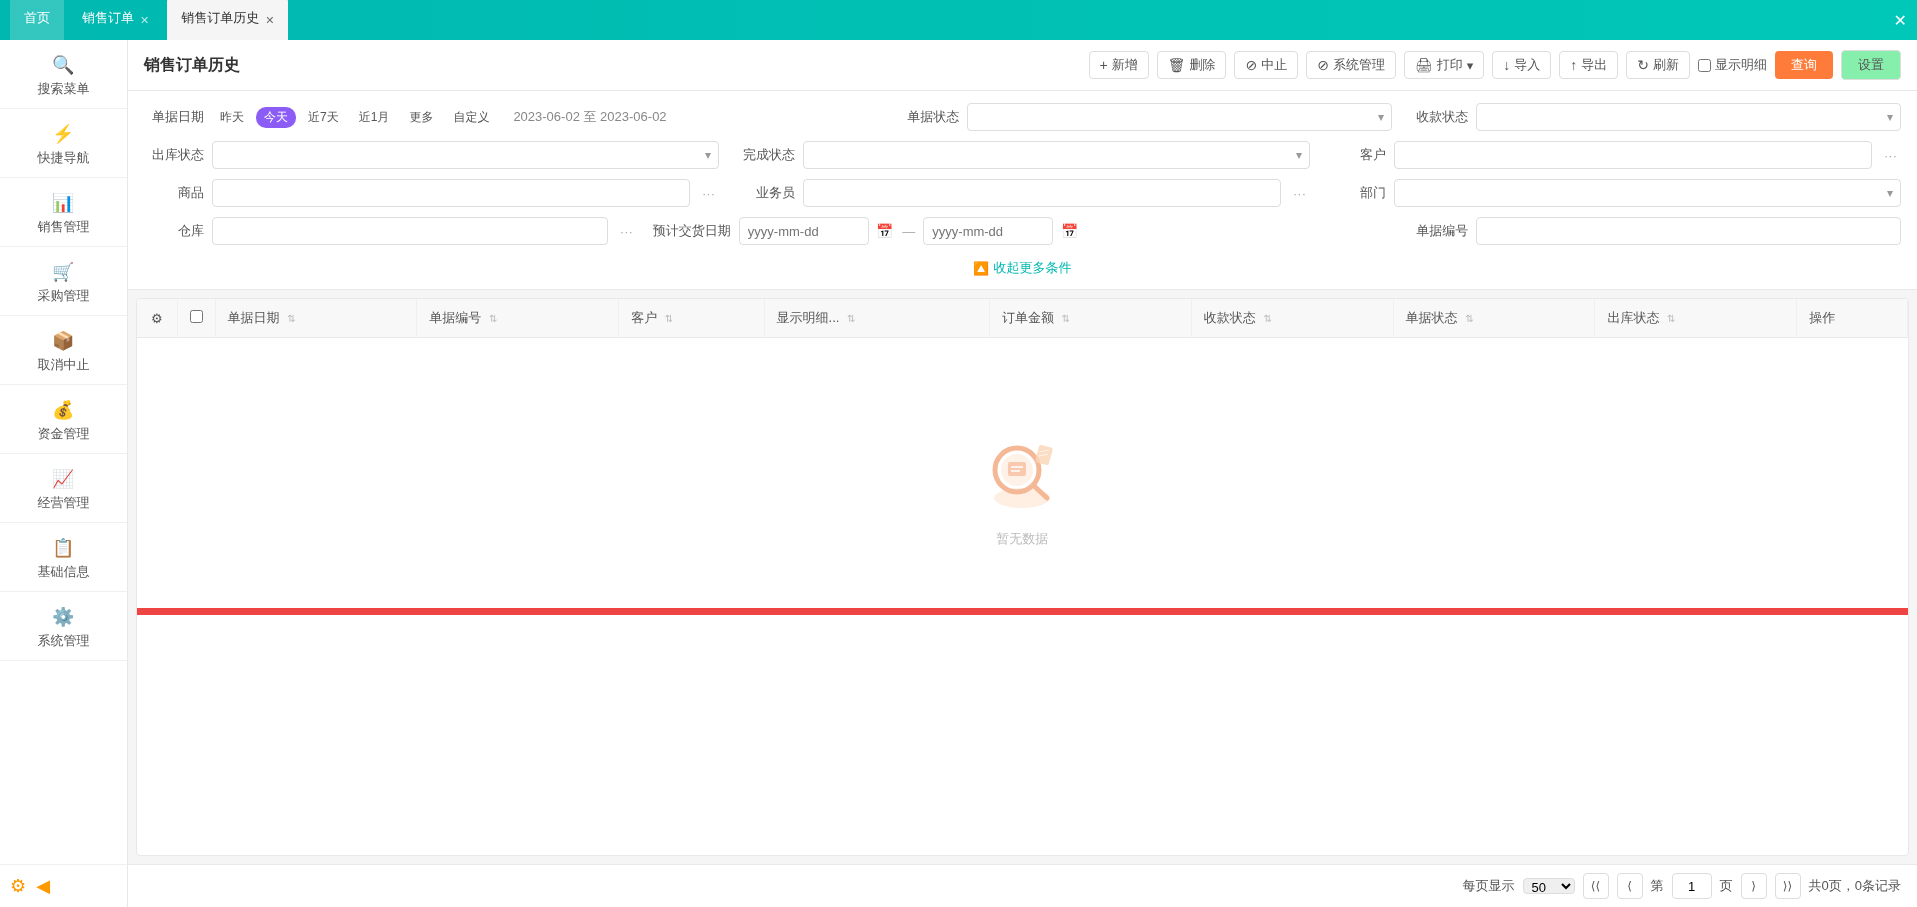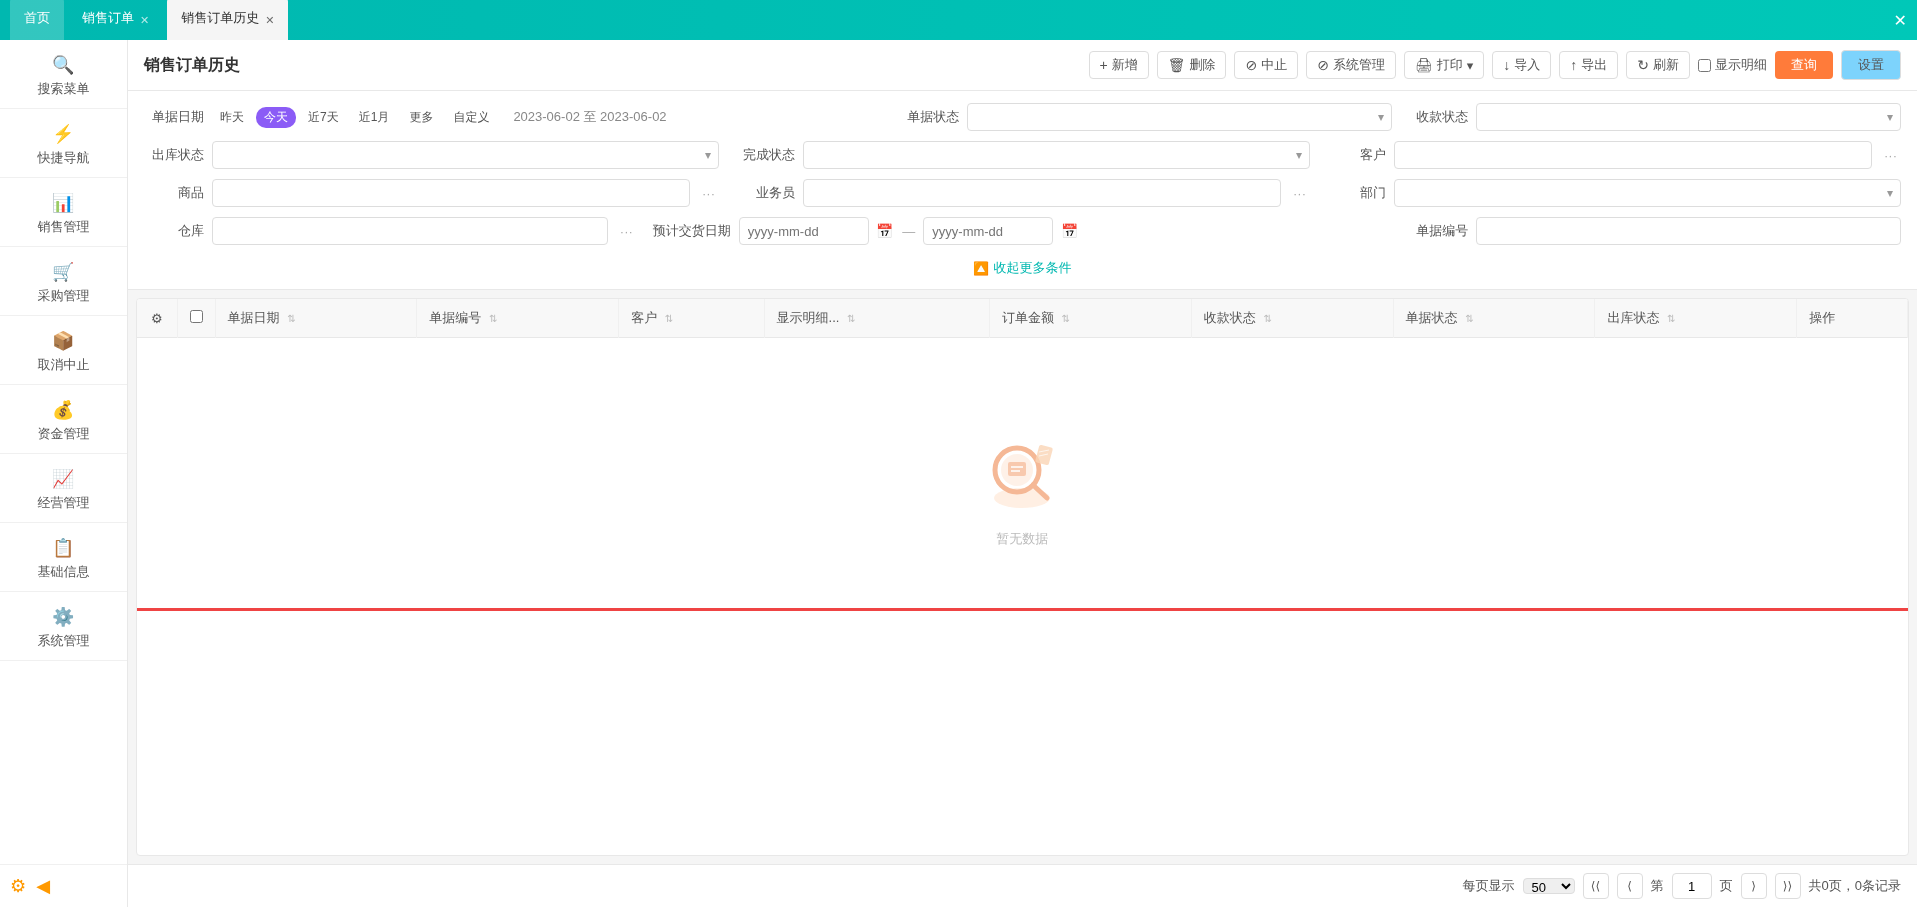--- a/index.html
+++ b/index.html
@@ -133,21 +133,21 @@
     .btn-primary {
       background: #ff7b3a;
       color: #fff;
       border: none;
       padding: 5px 16px;
       border-radius: 4px;
       cursor: pointer;
       font-size: 13px;
     }
     .btn-setting {
-      background: #7dd3fc;
+      background: #86efac;
       color: #555;
       border: 1px solid #ddd;
       padding: 5px 16px;
       border-radius: 4px;
       cursor: pointer;
       font-size: 13px;
     }
     .checkbox-label { display: flex; align-items: center; gap: 4px; color: #555; font-size: 12px; cursor: pointer; }
     .checkbox-label input { cursor: pointer; }
 
@@ -282,21 +282,21 @@
       padding: 10px 12px;
       text-align: left;
       color: #555;
       font-weight: normal;
       white-space: nowrap;
       border-right: 1px solid #f0f0f0;
     }
     thead th .sort-icon { color: #bbb; font-size: 10px; margin-left: 4px; }
     .th-gear { width: 40px; text-align: center; }
     .th-checkbox { width: 36px; text-align: center; }
-    tbody tr { border-bottom: 3px solid #ef4444; }
+    tbody tr { border-bottom: 7px solid #ef4444; }
     td { padding: 10px 12px; color: #555; }
 
     
     .empty-state {
       display: flex;
       flex-direction: column;
       align-items: center;
       justify-content: center;
       padding: 80px 0 60px;
       color: #bbb;

